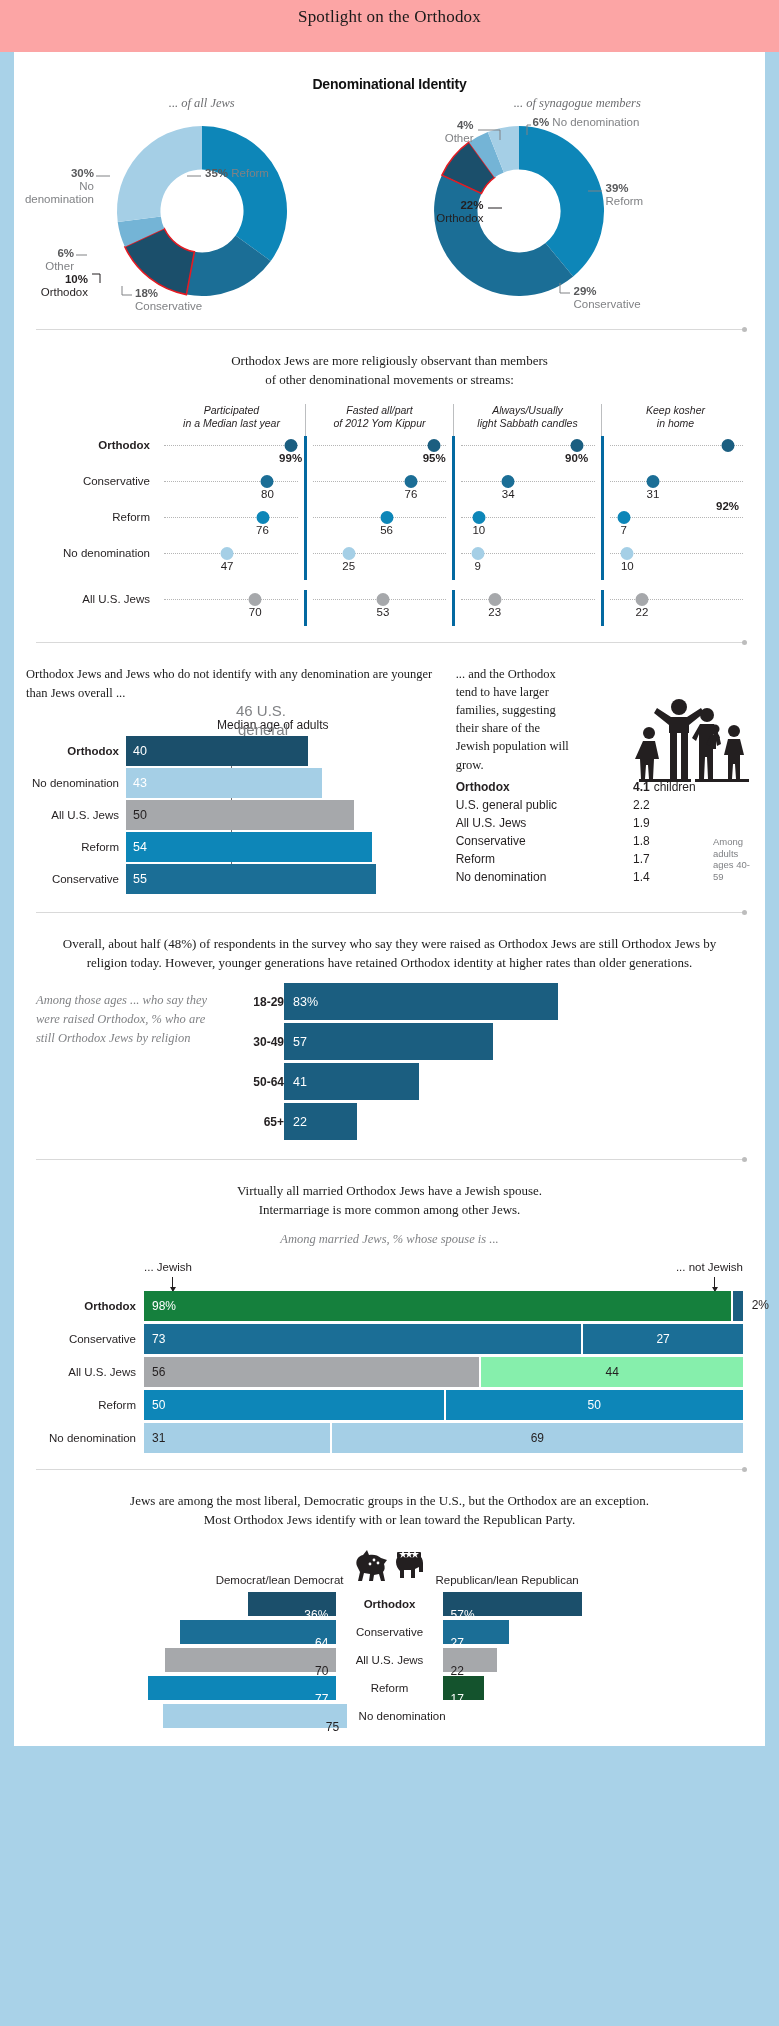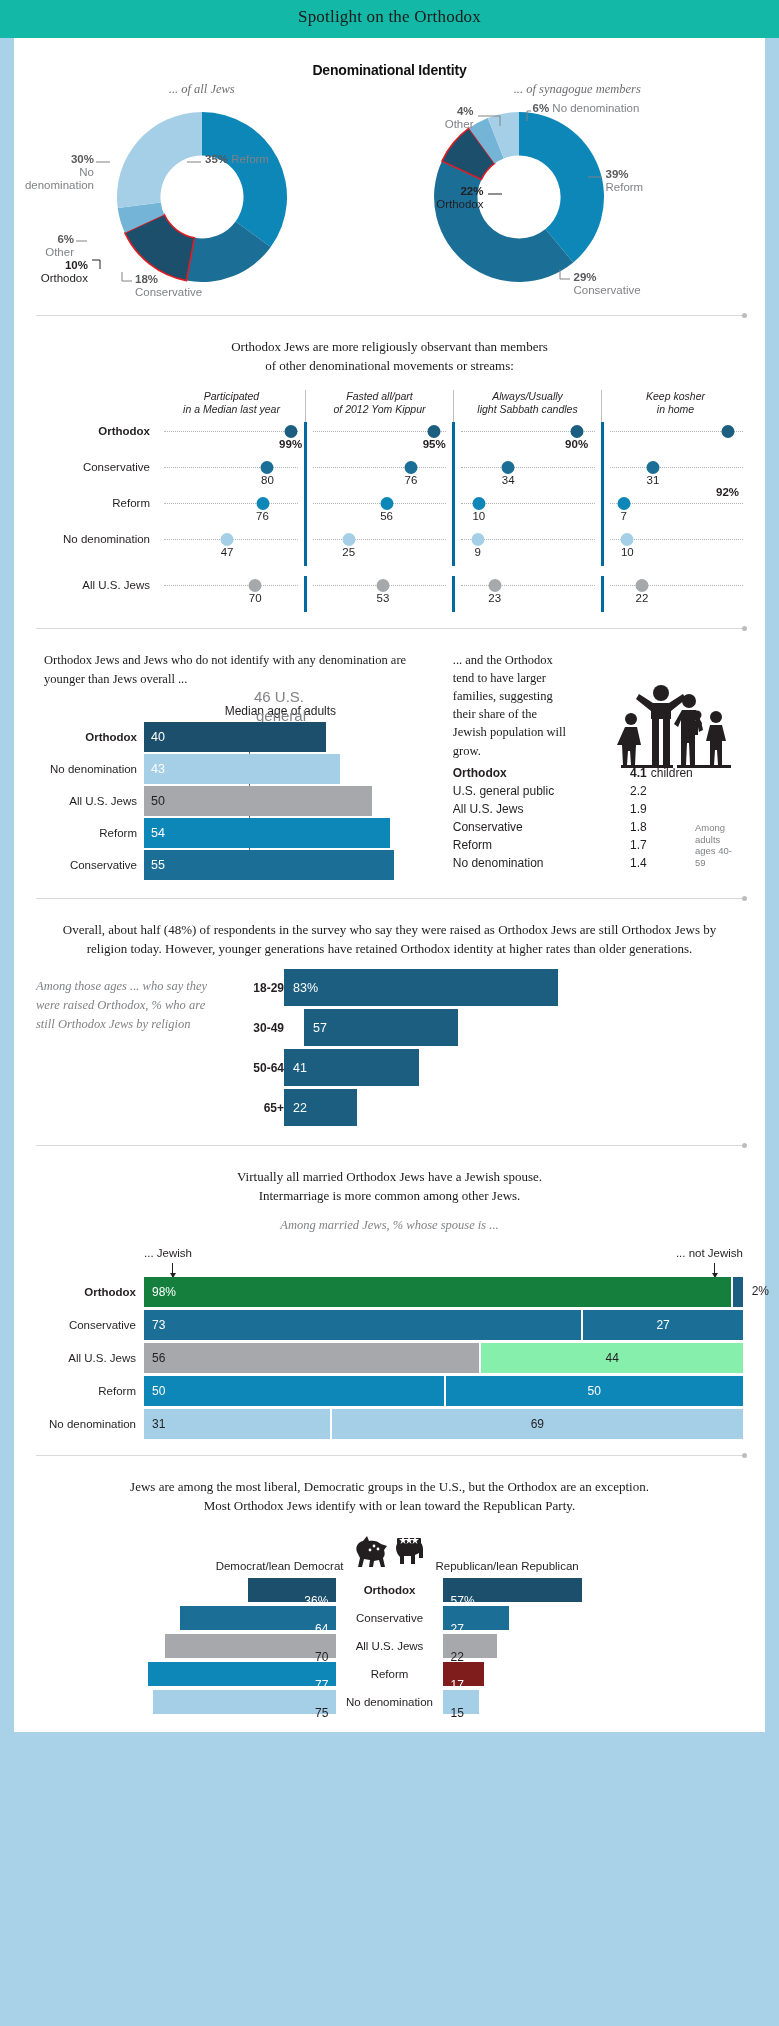--- a/index.html
+++ b/index.html
@@ -4,26 +4,26 @@
 <style>
   * { box-sizing: border-box; margin:0; padding:0; }
   body {
     width: 779px;
     background: #a9d2e8;
     font-family: "Liberation Sans", sans-serif;
     color: #231f20;
   }
   .page { width:779px; position:relative; }
   .title-bar {
-    background:#14b8a6;
+    background:#fca5a5;
     text-align:center;
     font-family:"Liberation Serif", serif;
     font-size:17px;
     color:#1a1a1a;
-    padding: 7px 0 11px 0;
+    padding: 7px 0 25px 0;
     letter-spacing:0.2px;
   }
   .sheet {
     background:#ffffff;
     margin: 0 14px 14px 14px;
     padding: 0 0 14px 0;
   }
   h2.chart-title {
     text-align:center;
     font-size:14px;
@@ -109,21 +109,21 @@
     transform:translateX(-50%);
   }
   .dp-val {
     position:absolute; top:16px; font-size:11.5px; color:#231f20;
     transform:translateX(-50%); white-space:nowrap;
   }
   .dp-val.bold { font-weight:bold; }
   .dp-sep { height:10px; }
 
   
-  .two-col { display:flex; padding: 0 30px; }
+  .two-col { display:flex; padding: 0 12px; }
   .left-col { width:58%; }
   .right-col { width:42%; padding-left:8px; }
   .para {
     font-family:"Liberation Serif", serif;
     font-size:12.5px; line-height:1.5; color:#1a1a1a;
     padding-top:22px;
   }
   .age-title {
     text-align:center; font-size:12px; color:#231f20;
     margin: 16px 0 4px 72px;
@@ -610,21 +610,21 @@
       <div class="ro-cap">Among those ages ... who say they were raised Orthodox, % who are still Orthodox Jews by religion</div>
       <div class="ro-bars" id="ro-rows">
           <div class="ro-row">
             <div class="ro-lbl">18-29</div>
             <div class="ro-bar" style="width: 273.9px; background: rgb(27, 94, 128);">
               <span>83%</span>
             </div>
           </div>
           <div class="ro-row">
             <div class="ro-lbl">30-49</div>
-            <div class="ro-bar" style="width: 154px; background: rgb(27, 94, 128); margin-left: 20px;">
+            <div class="ro-bar" style="width: 209px; background: rgb(27, 94, 128);">
               <span>57</span>
             </div>
           </div>
           <div class="ro-row">
             <div class="ro-lbl">50-64</div>
             <div class="ro-bar" style="width: 135.3px; background: rgb(27, 94, 128);">
               <span>41</span>
             </div>
           </div>
           <div class="ro-row">
@@ -792,34 +792,29 @@
           </div>
         </div>
         <div class="pol-row">
           <div class="pol-left">
             <div class="pol-bar l" style="width: 188.65px; background: rgb(13, 134, 184);">
               <div class="v" style="color: rgb(255, 255, 255);">77</div>
             </div>
           </div>
           <div class="pol-mid">Reform</div>
           <div class="pol-right">
-            <div class="pol-bar" style="width: 41.65px; background: #7f1d1d;">
+            <div class="pol-bar" style="width: 41.65px; background: #14532d;">
               <div class="v" style="color: rgb(255, 255, 255);">17</div>
             </div>
           </div>
         </div>
         <div class="pol-row">
           <div class="pol-left">
             <div class="pol-bar l" style="width: 183.75px; background: rgb(165, 207, 230);">
               <div class="v" style="color: rgb(35, 31, 32);">75</div>
             </div>
           </div>
           <div class="pol-mid">No denomination</div>
-          <div class="pol-right">
-            <div class="pol-bar" style="width: 36.75px; background: rgb(165, 207, 230);">
-              <div class="v" style="color: rgb(35, 31, 32);">15</div>
-            </div>
-          </div>
         </div>
       </div>
 
   </div>
 </div>
 
 </body></html>

